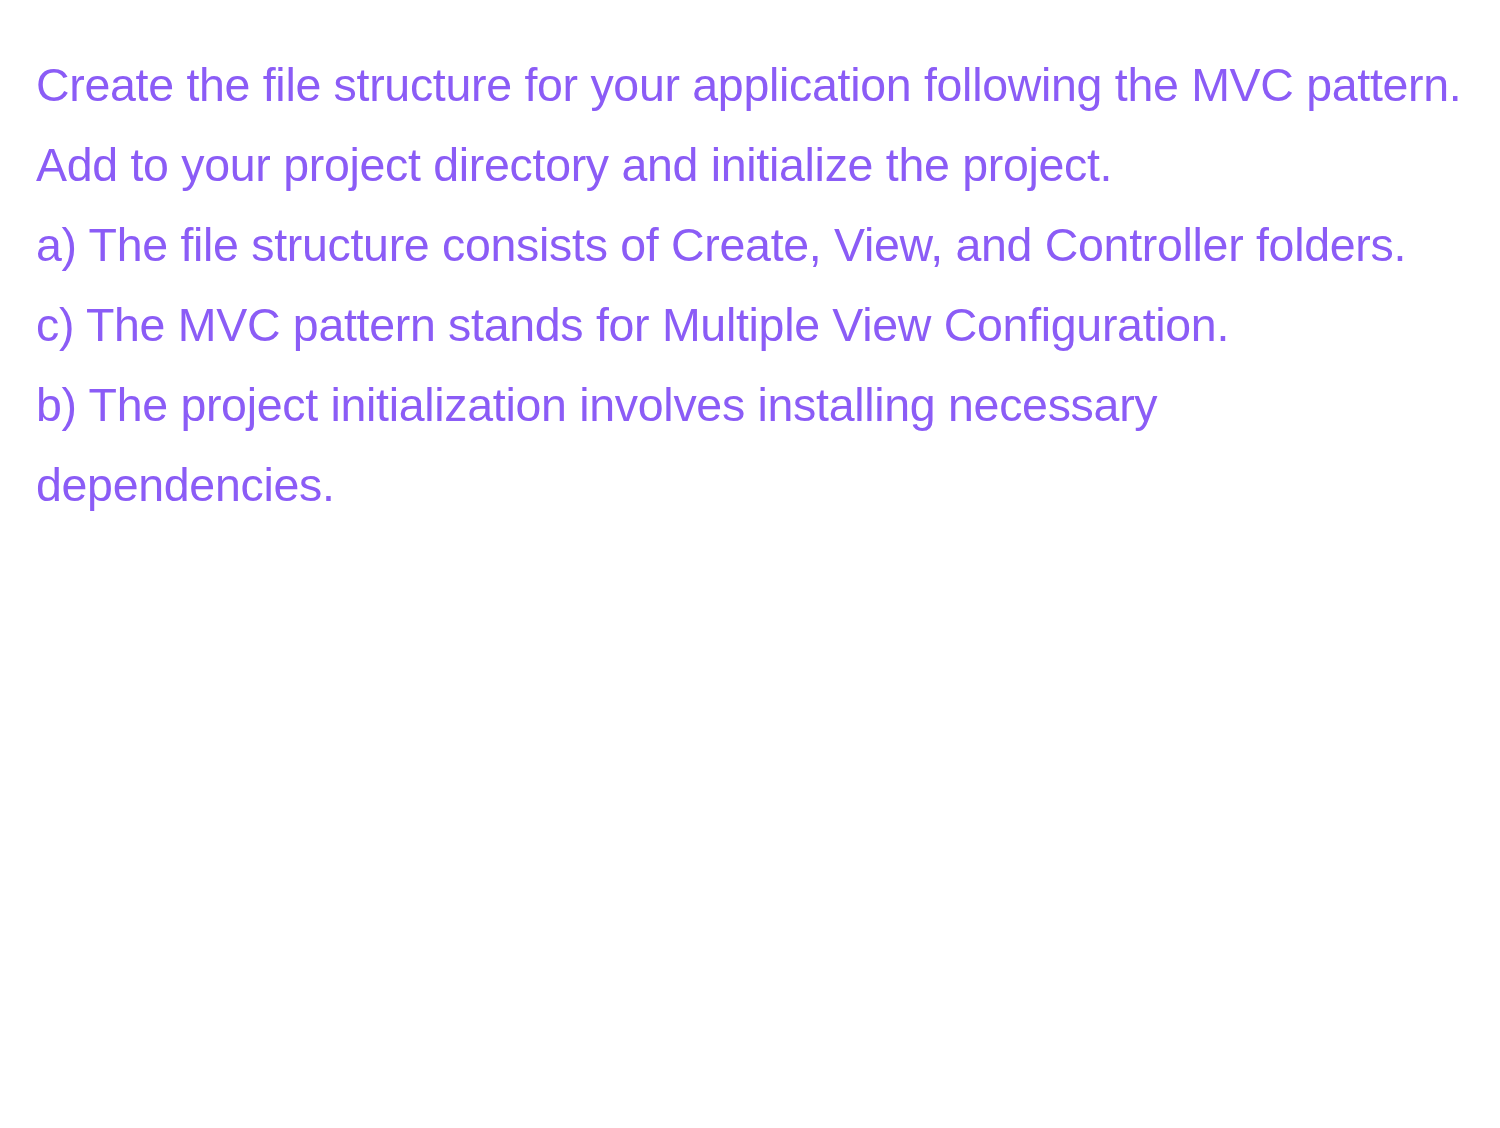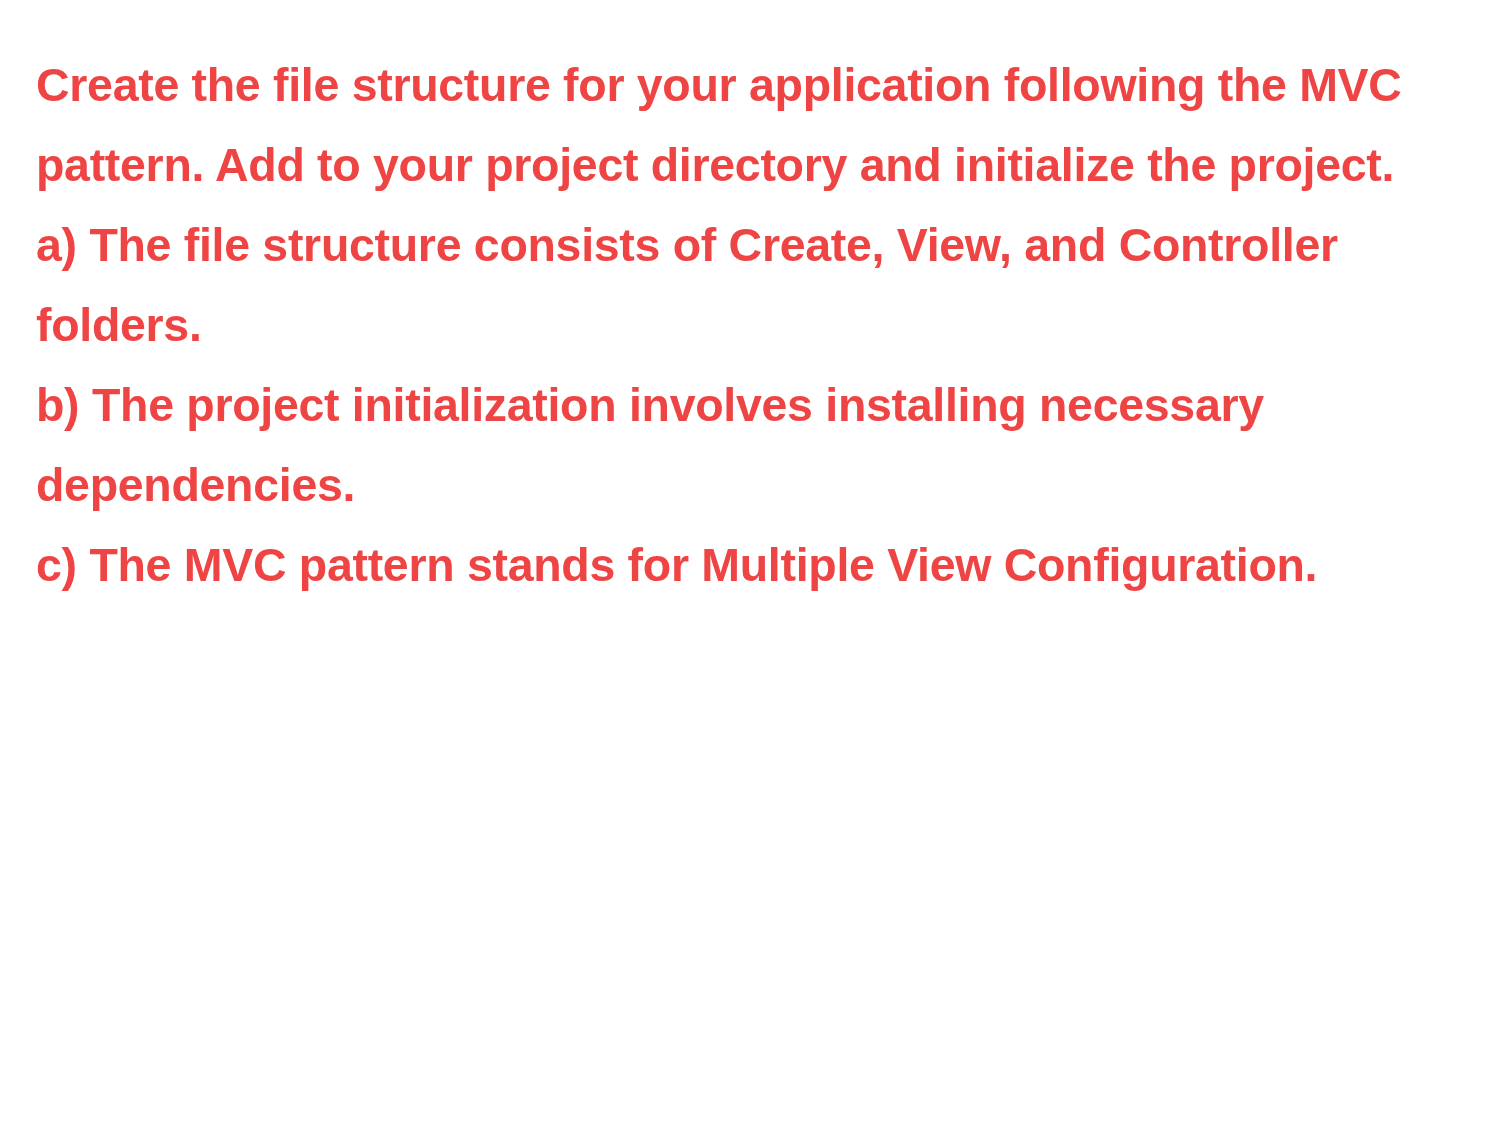--- a/index.html
+++ b/index.html
@@ -13,45 +13,45 @@
       background: #ffffff;
       font-family: -apple-system, BlinkMacSystemFont, "Segoe UI", Helvetica, Arial, sans-serif;
       overflow: hidden;
     }
     .page {
       width: 100%;
       height: 100%;
       padding: 46px 36px 36px 36px;
     }
     .content {
-      color: #ef4444;
+      color: #8b5cf6;
       font-size: 46.5px;
       line-height: 1.72;
-      font-weight: 700;
+      font-weight: 400;
       letter-spacing: -0.3px;
     }
     .intro {
       margin-bottom: 0px;
     }
     .option {
       margin-bottom: 0px;
     }
   </style>
 </head>
 <body>
 
 <div class="page">
   <div class="content">
     <div class="intro">Create the file structure for your application following the MVC pattern. Add to your project directory and initialize the project.</div>
     <div class="option">
       <span>a)</span>
       <span>The file structure consists of Create, View, and Controller folders.</span>
     </div>
     <div class="option">
+      <span>c)</span>
+      <span>The MVC pattern stands for Multiple View Configuration.</span>
+    </div>
+    <div class="option">
       <span>b)</span>
       <span>The project initialization involves installing necessary dependencies.</span>
-    </div>
-    <div class="option">
-      <span>c)</span>
-      <span>The MVC pattern stands for Multiple View Configuration.</span>
     </div>
   </div>
 </div>
 
 </body></html>

